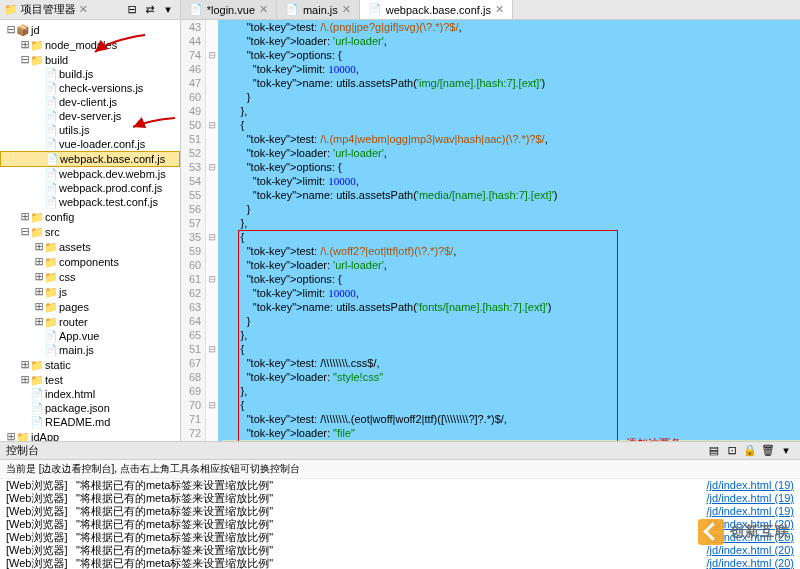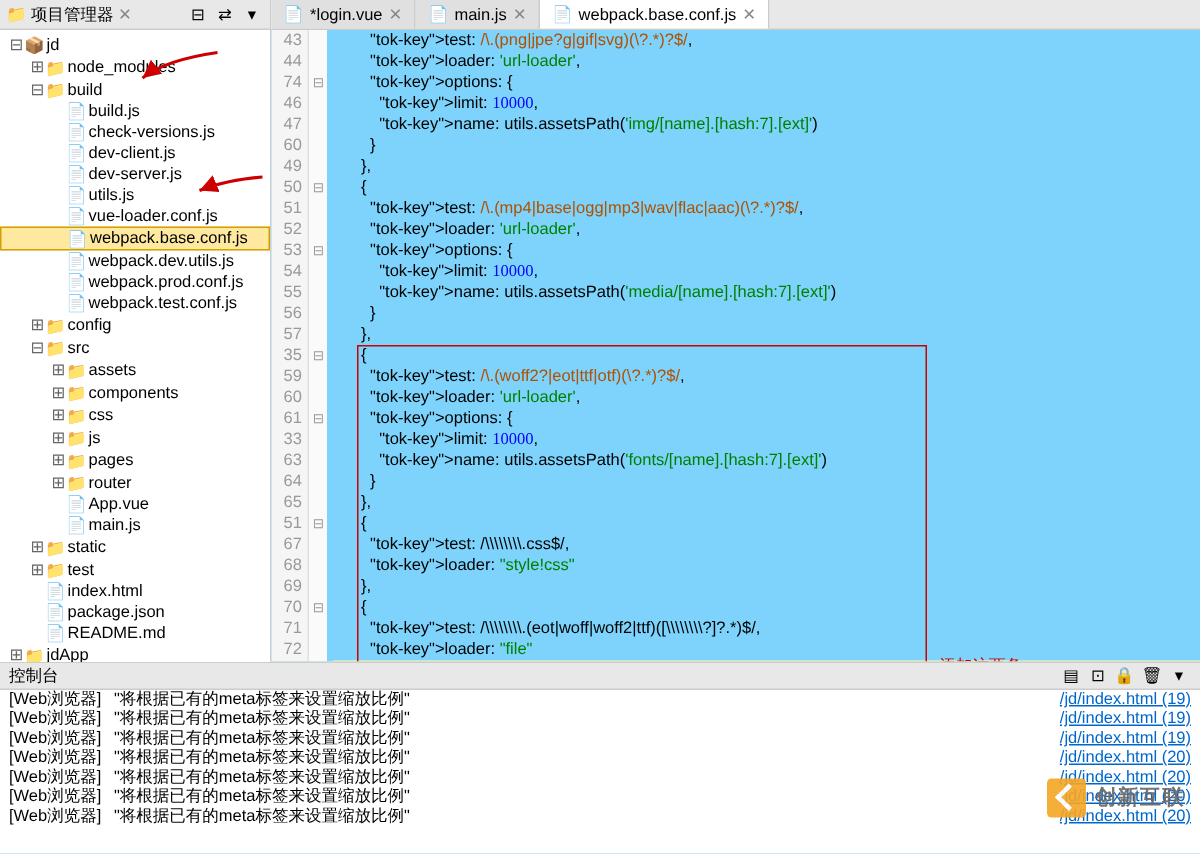--- a/index.html
+++ b/index.html
@@ -126,21 +126,21 @@
           <div class="tree-item highlighted">
             <span class="tree-indent" style="width: 34px;"></span>
             <span class="tree-toggle"></span>
             <span class="file-icon">📄</span>
             <span>webpack.base.conf.js</span>
           </div>
           <div class="tree-item">
             <span class="tree-indent" style="width: 34px;"></span>
             <span class="tree-toggle"></span>
             <span class="file-icon">📄</span>
-            <span>webpack.dev.utils.js</span>
+            <span>webpack.dev.webm.js</span>
           </div>
           <div class="tree-item">
             <span class="tree-indent" style="width: 34px;"></span>
             <span class="tree-toggle"></span>
             <span class="file-icon">📄</span>
             <span>webpack.prod.conf.js</span>
           </div>
           <div class="tree-item">
             <span class="tree-indent" style="width: 34px;"></span>
             <span class="tree-toggle"></span>
@@ -278,21 +278,21 @@
             <div class="gutter-line">52</div>
             <div class="gutter-line">53</div>
             <div class="gutter-line">54</div>
             <div class="gutter-line">55</div>
             <div class="gutter-line">56</div>
             <div class="gutter-line">57</div>
             <div class="gutter-line">35</div>
             <div class="gutter-line">59</div>
             <div class="gutter-line">60</div>
             <div class="gutter-line">61</div>
-            <div class="gutter-line">33</div>
+            <div class="gutter-line">62</div>
             <div class="gutter-line">63</div>
             <div class="gutter-line">64</div>
             <div class="gutter-line">65</div>
             <div class="gutter-line">51</div>
             <div class="gutter-line">67</div>
             <div class="gutter-line">68</div>
             <div class="gutter-line">69</div>
             <div class="gutter-line">70</div>
             <div class="gutter-line">71</div>
             <div class="gutter-line">72</div>
@@ -335,21 +335,21 @@
           <div class="highlight-box" id="hlbox" style="top: 210px; left: 20px; width: 380px; height: 226px;"></div>
           <div class="annotation" id="annot" style="top: 416px; left: 408px;">添加这两条</div>
         <div class="code-line">        <span class="&lt;span">"tok-key"</span>&gt;test: <span class="tok-regex">/\.(png|jpe?g|gif|svg)(\?.*)?$/</span>,</div>
             <div class="code-line">        <span class="&lt;span">"tok-key"</span>&gt;loader: <span class="tok-str">'url-loader'</span>,</div>
             <div class="code-line">        <span class="&lt;span">"tok-key"</span>&gt;options: {</div>
             <div class="code-line">          <span class="&lt;span">"tok-key"</span>&gt;limit: <span class="tok-num">10000</span>,</div>
             <div class="code-line">          <span class="&lt;span">"tok-key"</span>&gt;name: <span class="tok-obj">utils.assetsPath</span>(<span class="tok-str">'img/[name].[hash:7].[ext]'</span>)</div>
             <div class="code-line">        }</div>
             <div class="code-line">      },</div>
             <div class="code-line">      {</div>
-            <div class="code-line">        <span class="&lt;span">"tok-key"</span>&gt;test: <span class="tok-regex">/\.(mp4|base|ogg|mp3|wav|flac|aac)(\?.*)?$/</span>,</div>
+            <div class="code-line">        <span class="&lt;span">"tok-key"</span>&gt;test: <span class="tok-regex">/\.(mp4|webm|ogg|mp3|wav|hash|aac)(\?.*)?$/</span>,</div>
             <div class="code-line">        <span class="&lt;span">"tok-key"</span>&gt;loader: <span class="tok-str">'url-loader'</span>,</div>
             <div class="code-line">        <span class="&lt;span">"tok-key"</span>&gt;options: {</div>
             <div class="code-line">          <span class="&lt;span">"tok-key"</span>&gt;limit: <span class="tok-num">10000</span>,</div>
             <div class="code-line">          <span class="&lt;span">"tok-key"</span>&gt;name: <span class="tok-obj">utils.assetsPath</span>(<span class="tok-str">'media/[name].[hash:7].[ext]'</span>)</div>
             <div class="code-line">        }</div>
             <div class="code-line">      },</div>
             <div class="code-line">      {</div>
             <div class="code-line">        <span class="&lt;span">"tok-key"</span>&gt;test: <span class="tok-regex">/\.(woff2?|eot|ttf|otf)(\?.*)?$/</span>,</div>
             <div class="code-line">        <span class="&lt;span">"tok-key"</span>&gt;loader: <span class="tok-str">'url-loader'</span>,</div>
             <div class="code-line">        <span class="&lt;span">"tok-key"</span>&gt;options: {</div>
@@ -374,20 +374,21 @@
     <div class="console-header">
       <span style="display:flex;align-items:center;gap:4px">控制台</span>
       <div class="sidebar-tools">
         <span class="tool-btn">▤</span>
         <span class="tool-btn">⊡</span>
         <span class="tool-btn">🔒</span>
         <span class="tool-btn">🗑</span>
         <span class="tool-btn">▾</span>
       </div>
     </div>
+    <div class="console-hint">当前是 [边改边看控制台], 点击右上角工具条相应按钮可切换控制台</div>
     <div class="console-body" id="consoleBody">
         <div class="console-row">
           <span class="console-tag">[Web浏览器]</span>
           <span class="console-msg">"将根据已有的meta标签来设置缩放比例"</span>
           <span class="console-link">/jd/index.html (19)</span>
         </div>
         <div class="console-row">
           <span class="console-tag">[Web浏览器]</span>
           <span class="console-msg">"将根据已有的meta标签来设置缩放比例"</span>
           <span class="console-link">/jd/index.html (19)</span>

